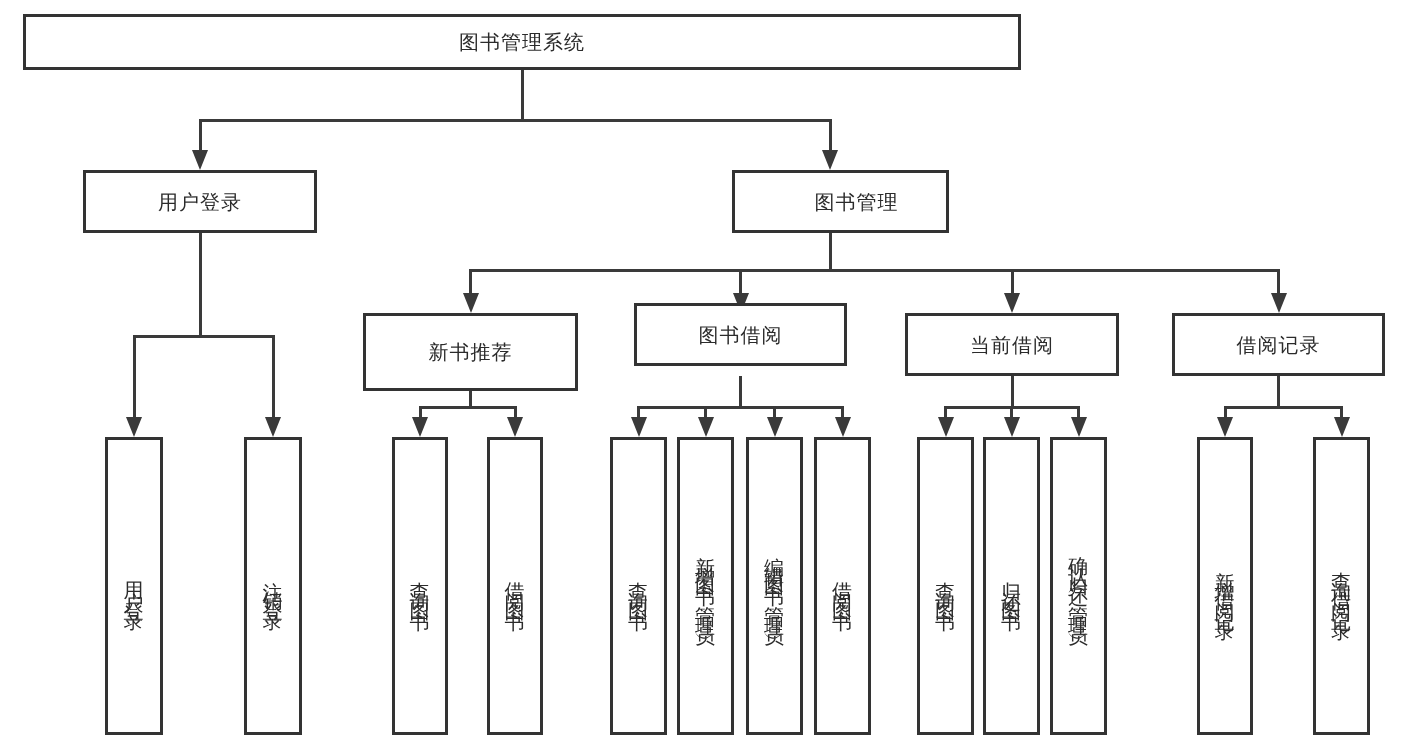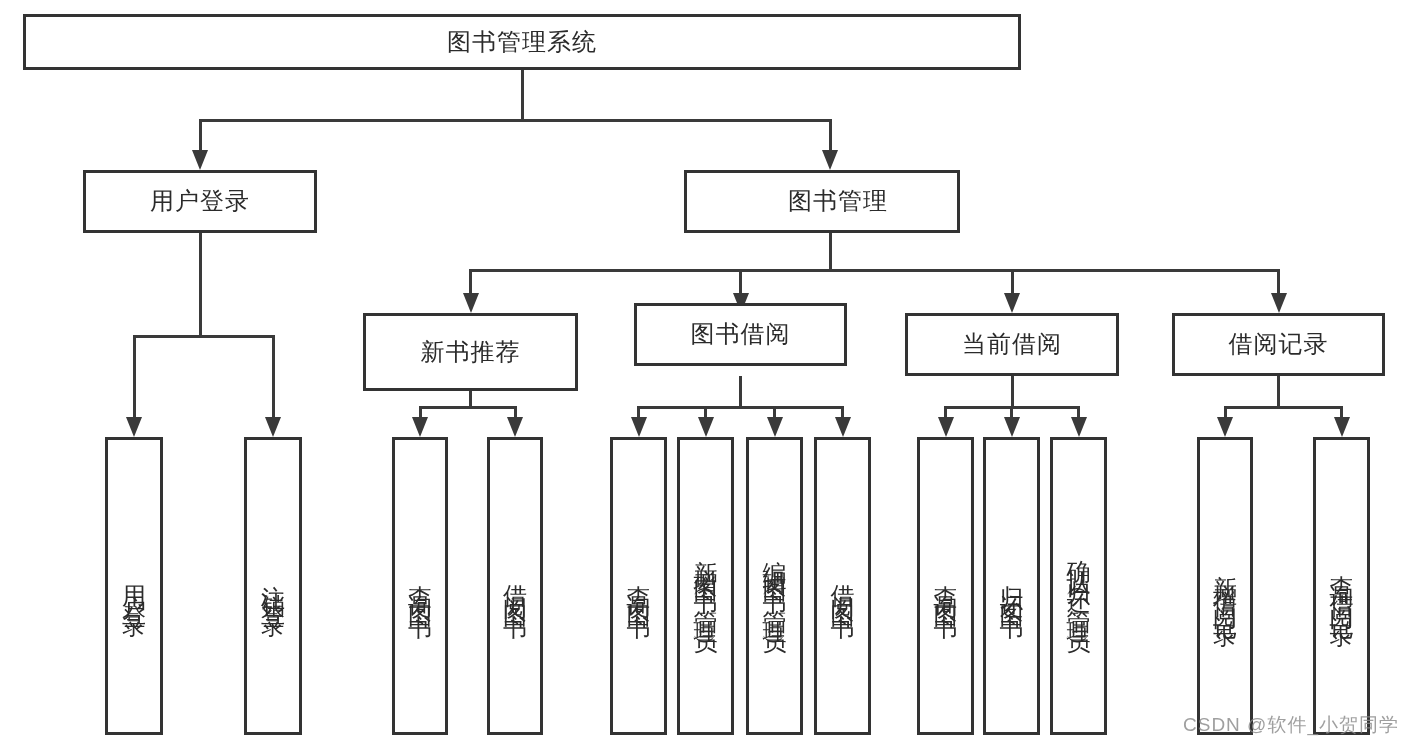--- a/index.html
+++ b/index.html
@@ -20,21 +20,21 @@
     box-sizing: border-box;
     background: #ffffff;
     border: 3px solid var(--box-border, #333333);
     display: flex;
     align-items: center;
     justify-content: center;
     z-index: 2;
   }
   .node .label {
     color: var(--text-color, #2b2b2b);
-    font-size: 24px;
+    font-size: 20px;
     line-height: 1.2;
     white-space: nowrap;
   }
   .node.h .label {
     letter-spacing: 1px;
   }
   .node.v .label {
     writing-mode: vertical-rl;
     text-orientation: mixed;
     letter-spacing: 10px;
@@ -63,28 +63,27 @@
     color: rgba(138, 138, 138, 0.82);
     letter-spacing: 1px;
     white-space: nowrap;
     z-index: 3;
   }
 </style>
 </head>
 <body>
 
 <div id="canvas" style="--line-color: #3a3a3a; --box-border: #333333; --text-color: #2b2b2b; background: rgb(255, 255, 255);">
-  <div class="watermark">CSDN @软件_小贺同学</div>
 <div class="node h" style="left: 23px; top: 14px; width: 998px; height: 56px;">
       <span class="label">图书管理系统</span>
     </div>
     <div class="node h" style="left: 83px; top: 170px; width: 234px; height: 63px;">
       <span class="label">用户登录</span>
     </div>
-    <div class="node h" style="left: 684px; top: 170px; width: 276px; height: 63px; padding-left: 32px;">
+    <div class="node h" style="left: 732px; top: 170px; width: 217px; height: 63px; padding-left: 32px;">
       <span class="label">图书管理</span>
     </div>
     <div class="node h" style="left: 363px; top: 313px; width: 215px; height: 78px;">
       <span class="label">新书推荐</span>
     </div>
     <div class="node h" style="left: 634px; top: 303px; width: 213px; height: 63px;">
       <span class="label">图书借阅</span>
     </div>
     <div class="node h" style="left: 905px; top: 313px; width: 214px; height: 63px;">
       <span class="label">当前借阅</span>

